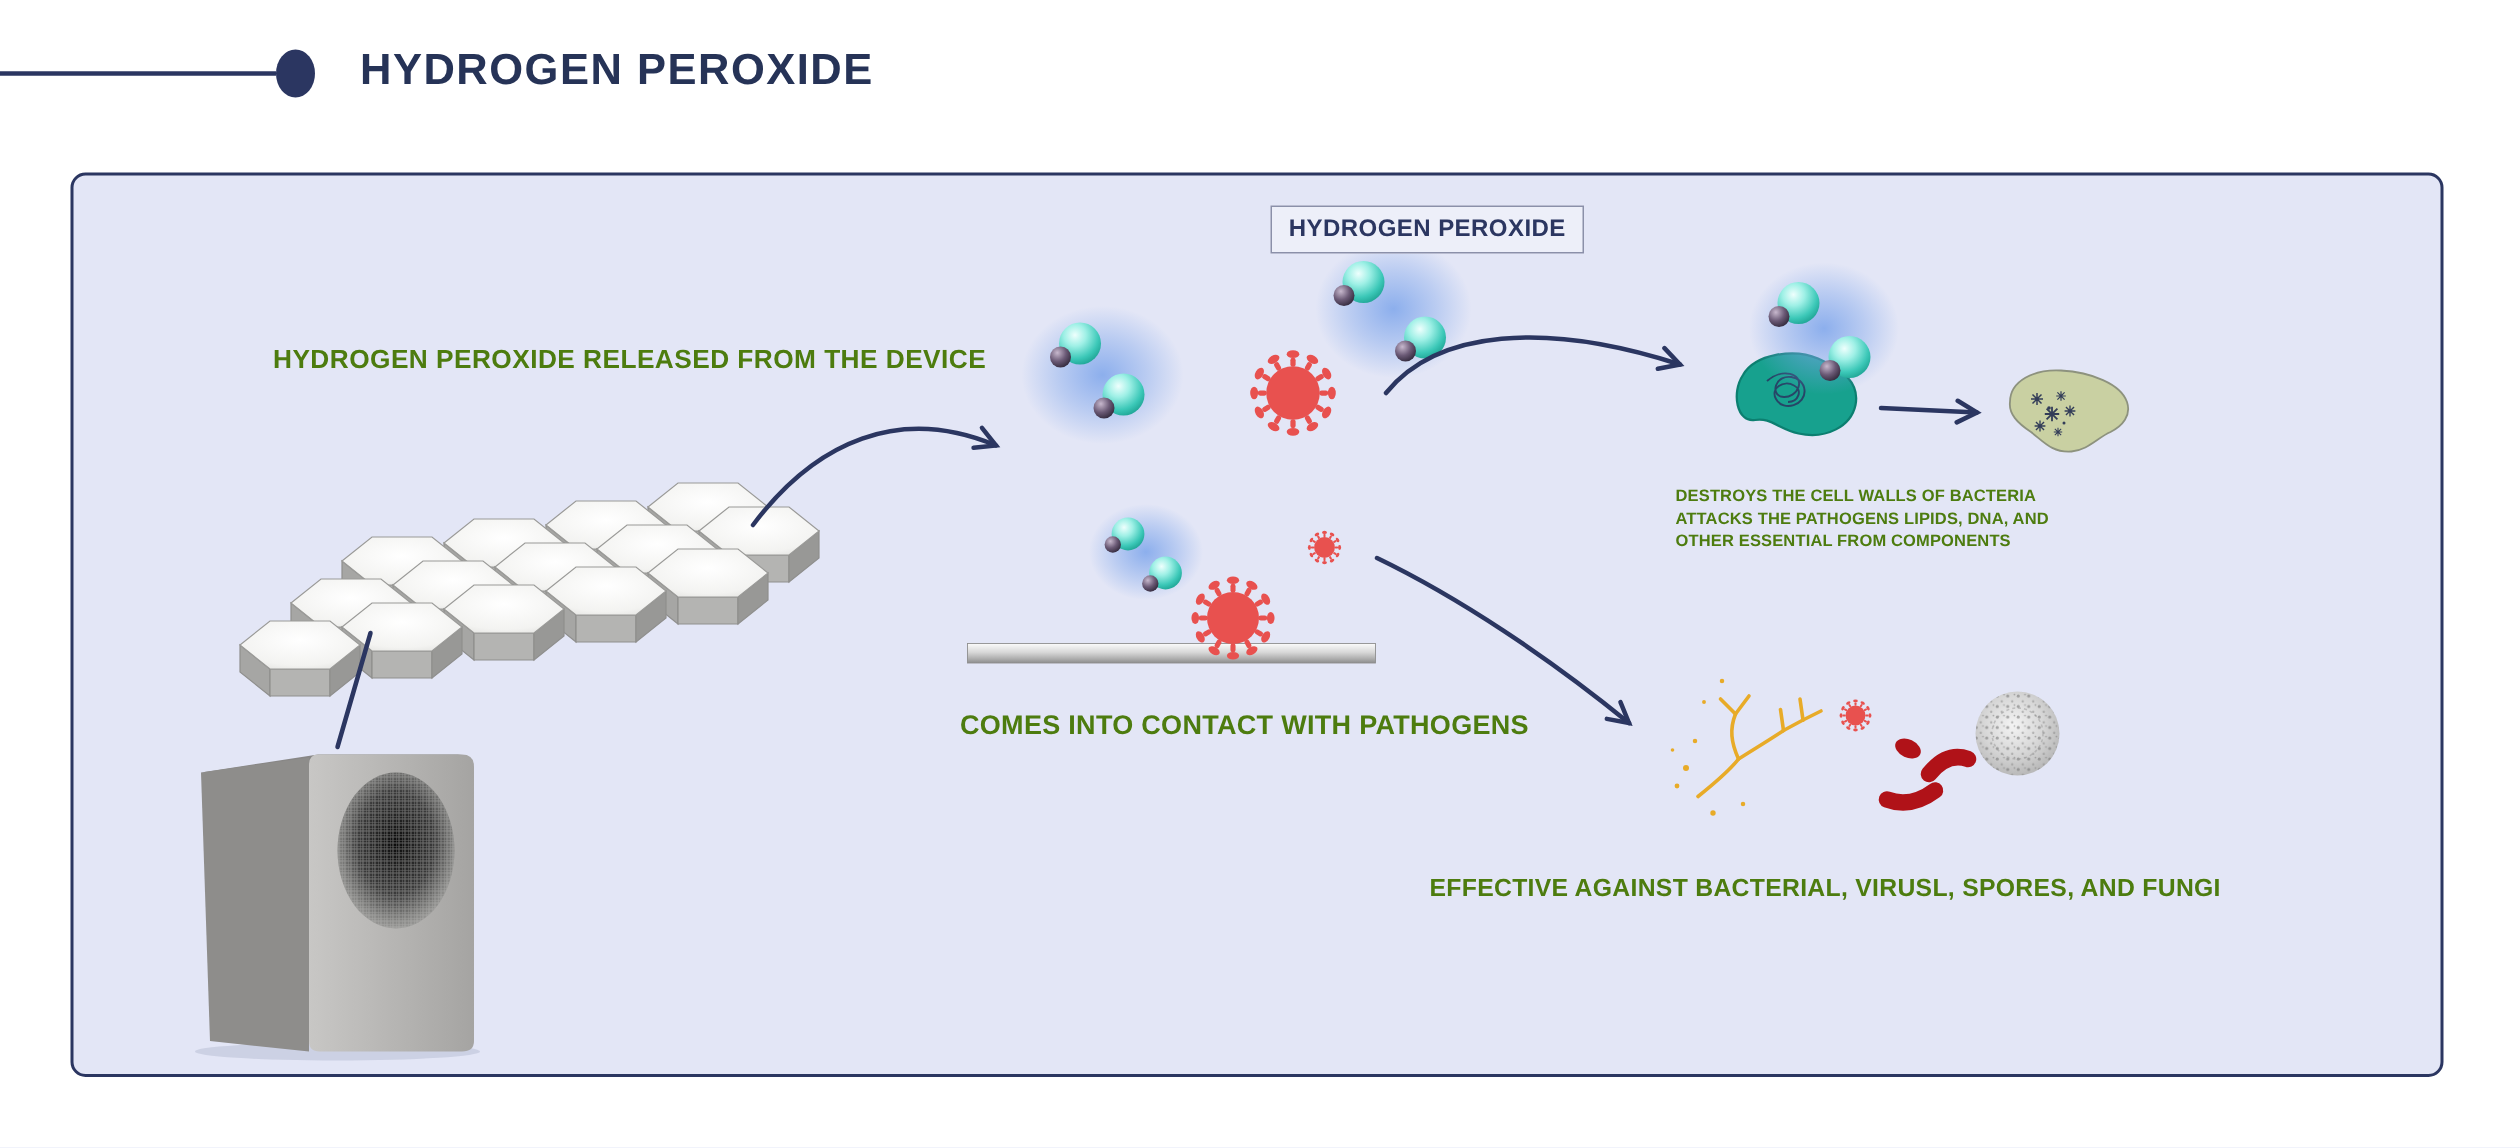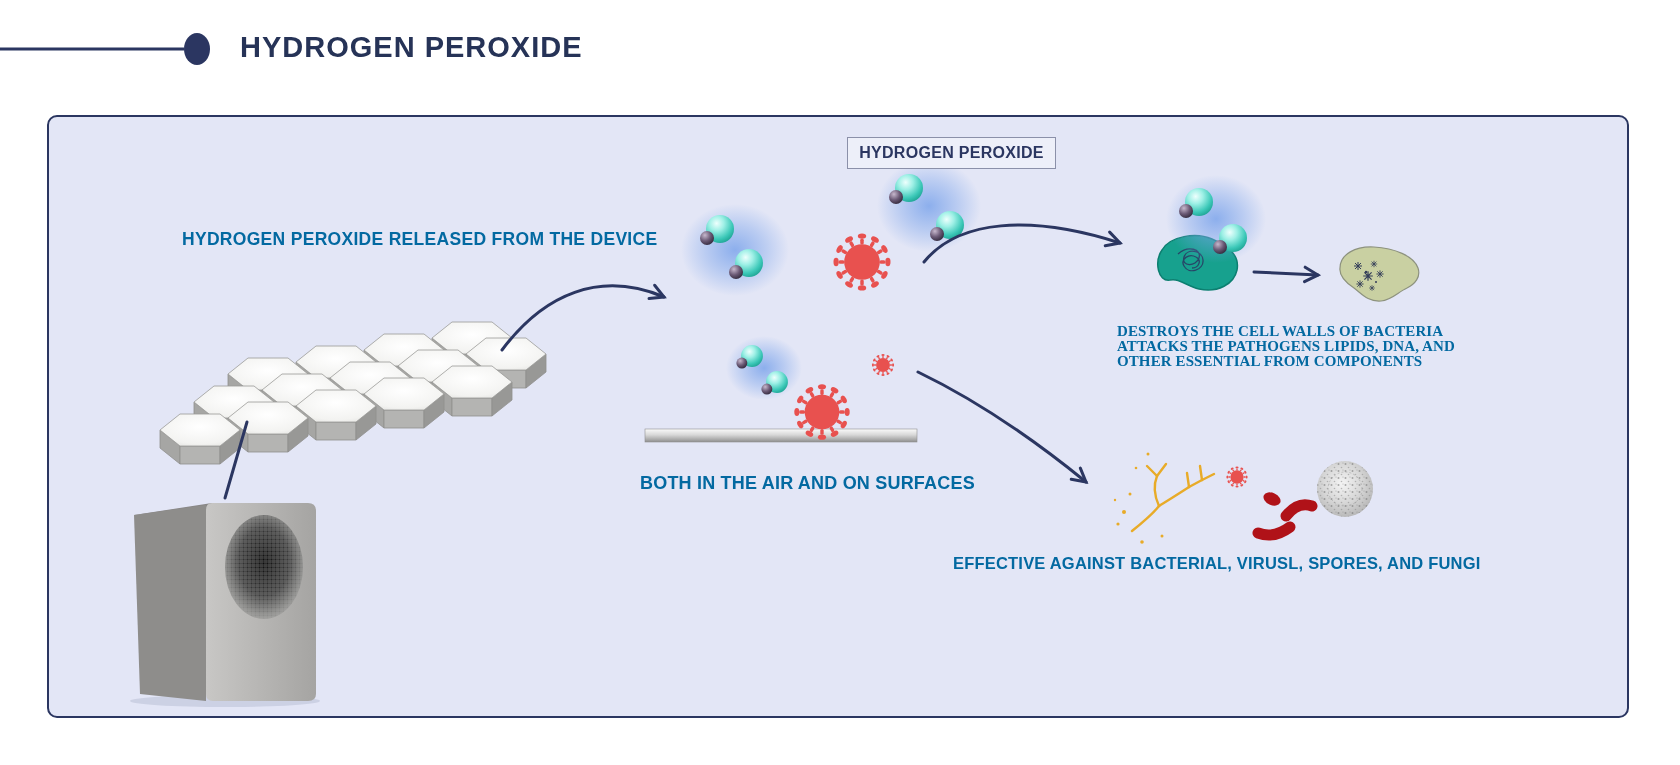--- a/index.html
+++ b/index.html
@@ -21,25 +21,25 @@
     box-sizing:border-box;
   }
   .art{left:0;top:0;width:1680px;height:765px;}
   .label-box{
     left:847px;top:137px;width:209px;height:32px;
     background:#edeff9;border:1.5px solid #8b90a9;box-sizing:border-box;
     display:flex;align-items:center;justify-content:center;
     font-size:16px;font-weight:700;letter-spacing:.3px;color:#2b3661;
     white-space:nowrap;
   }
-  .caption{font-weight:700;color:#0369a1;white-space:nowrap;}
+  .caption{font-weight:700;color:#4d7c0f;white-space:nowrap;}
   .cap-released{left:182px;top:229px;font-size:17.5px;letter-spacing:.3px;}
   .cap-contact{left:640px;top:473px;font-size:18px;line-height:20px;letter-spacing:.2px;}
-  .cap-destroys{left:1117px;top:324px;font-size:15px;line-height:15px;letter-spacing:.1px;font-family:Liberation Serif, serif;}
-  .cap-effective{left:953px;top:554px;font-size:16.5px;letter-spacing:.2px;text-align:right;}
+  .cap-destroys{left:1117px;top:324px;font-size:11px;line-height:15px;letter-spacing:.1px;}
+  .cap-effective{left:953px;top:583px;font-size:16.5px;letter-spacing:.2px;text-align:right;}
   .hdr-graphic{left:0;top:28px;}
 </style>
 </head>
 <body>
 
 <svg class="abs hdr-graphic" width="230" height="44" viewBox="0 0 230 44">
   <line x1="0" y1="21" x2="184" y2="21" stroke="#2b3661" stroke-width="3"></line>
   <ellipse cx="197" cy="21" rx="13" ry="16" fill="#2b3661"></ellipse>
 </svg>
 <div class="abs page-title">HYDROGEN PEROXIDE</div>
@@ -273,21 +273,21 @@
   </g>
 </svg>
 
 <div class="abs label-box">
   <span>HYDROGEN PEROXIDE</span>
 </div>
 
 <div class="abs caption cap-released">HYDROGEN PEROXIDE RELEASED FROM THE DEVICE</div>
 
 <div class="abs caption cap-contact">
-  <div>BOTH IN THE AIR AND ON SURFACES</div>
+  <div>COMES INTO CONTACT WITH PATHOGENS</div>
 </div>
 
 <div class="abs caption cap-destroys">
   <div>DESTROYS THE CELL WALLS OF BACTERIA</div>
   <div>ATTACKS THE PATHOGENS LIPIDS, DNA, AND</div>
   <div>OTHER ESSENTIAL FROM COMPONENTS</div>
 </div>
 
 <div class="abs caption cap-effective">EFFECTIVE AGAINST BACTERIAL, VIRUSL, SPORES, AND FUNGI</div>
 

